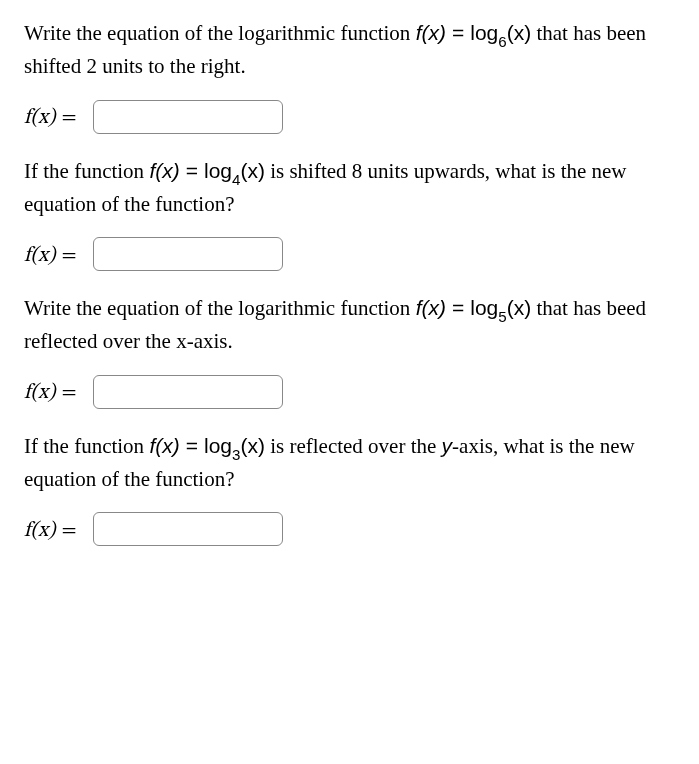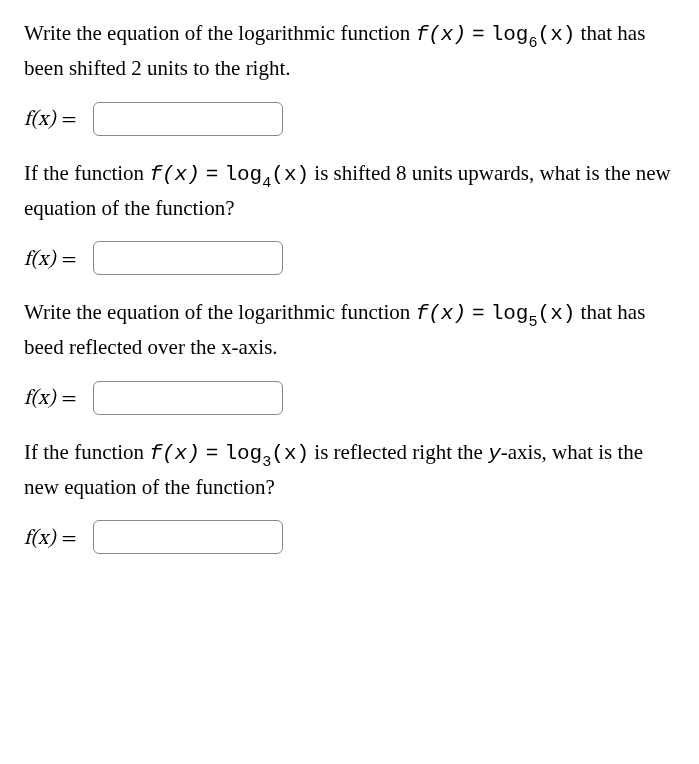--- a/index.html
+++ b/index.html
@@ -22,21 +22,21 @@
     .question-text {
       margin-bottom: 18px;
     }
     .answer-row {
       display: flex;
       align-items: flex-end;
       gap: 10px;
       margin-bottom: 22px;
     }
     .math {
-      font-family: Liberation Mono, monospace;
+      font-family: Liberation Sans, sans-serif;
       font-style: italic;
     }
     .math .paren {
       font-style: normal;
     }
     .math .op {
       font-style: normal;
       display: inline-block;
       margin: 0 6px;
     }
@@ -98,19 +98,19 @@
     <span>Write the equation of the logarithmic function </span><span class="math"><span>f(x)</span><span class="op">=</span><span class="fn">log</span><sub>5</sub><span class="paren">(x)</span></span><span> that has beed reflected over the x-axis.</span>
   </p>
 </div>
 <div class="answer-row">
   <span class="answer-label"><span>f(x)</span><span class="op">=</span></span>
   <input type="text" value="" style="">
 </div>
 
 <div class="question-block">
   <p class="question-text">
-    <span>If the function </span><span class="math"><span>f(x)</span><span class="op">=</span><span class="fn">log</span><sub>3</sub><span class="paren">(x)</span></span><span> is reflected right the </span><span class="math">y</span><span>-axis, what is the new equation of the function?</span>
+    <span>If the function </span><span class="math"><span>f(x)</span><span class="op">=</span><span class="fn">log</span><sub>3</sub><span class="paren">(x)</span></span><span> is reflected over the </span><span class="math">y</span><span>-axis, what is the new equation of the function?</span>
   </p>
 </div>
 <div class="answer-row">
   <span class="answer-label"><span>f(x)</span><span class="op">=</span></span>
   <input type="text" value="" style="">
 </div>
 
 </body></html>

